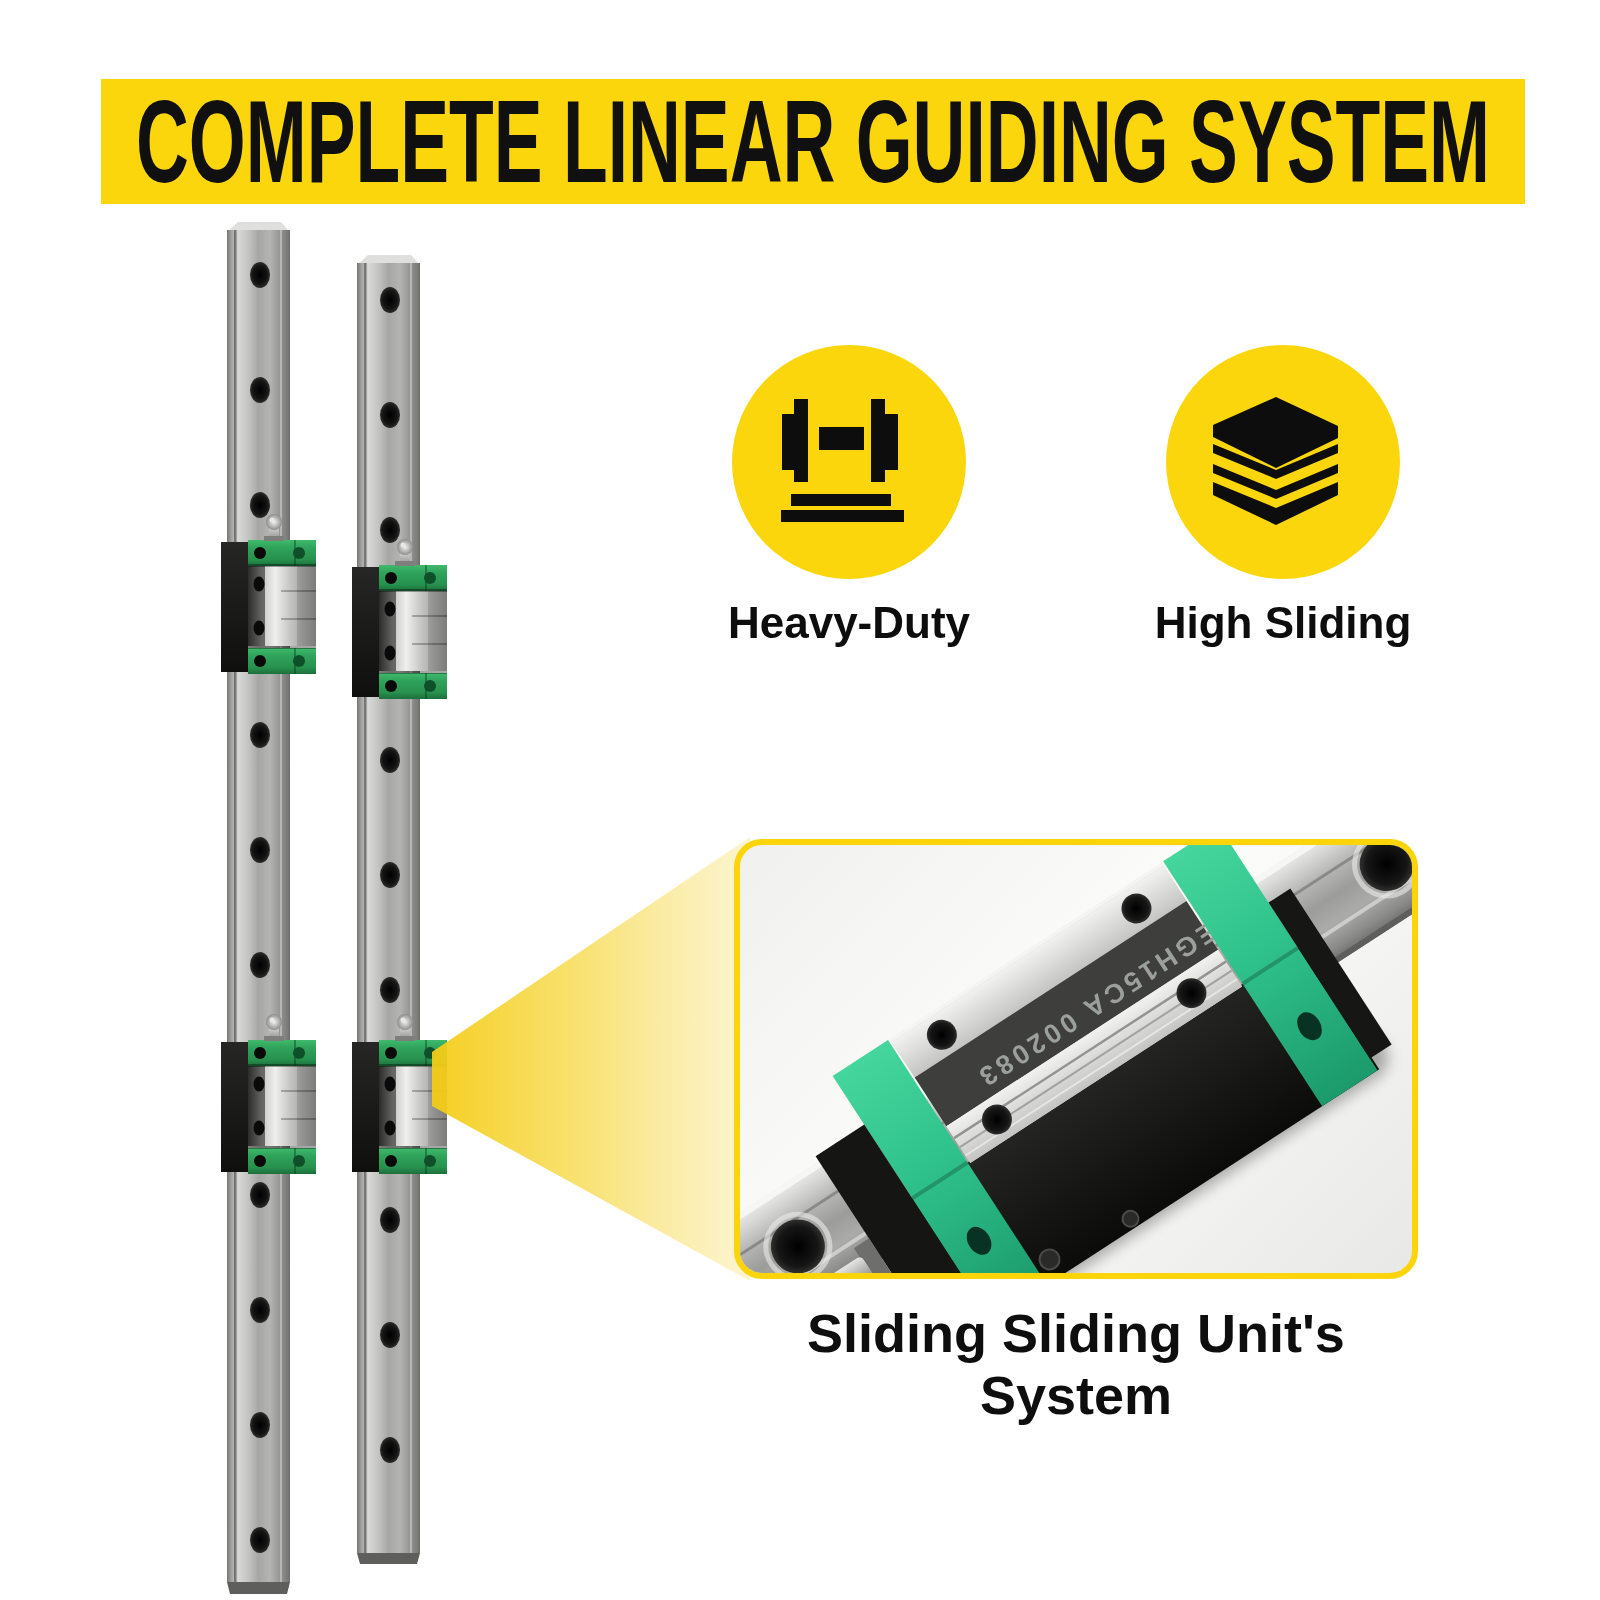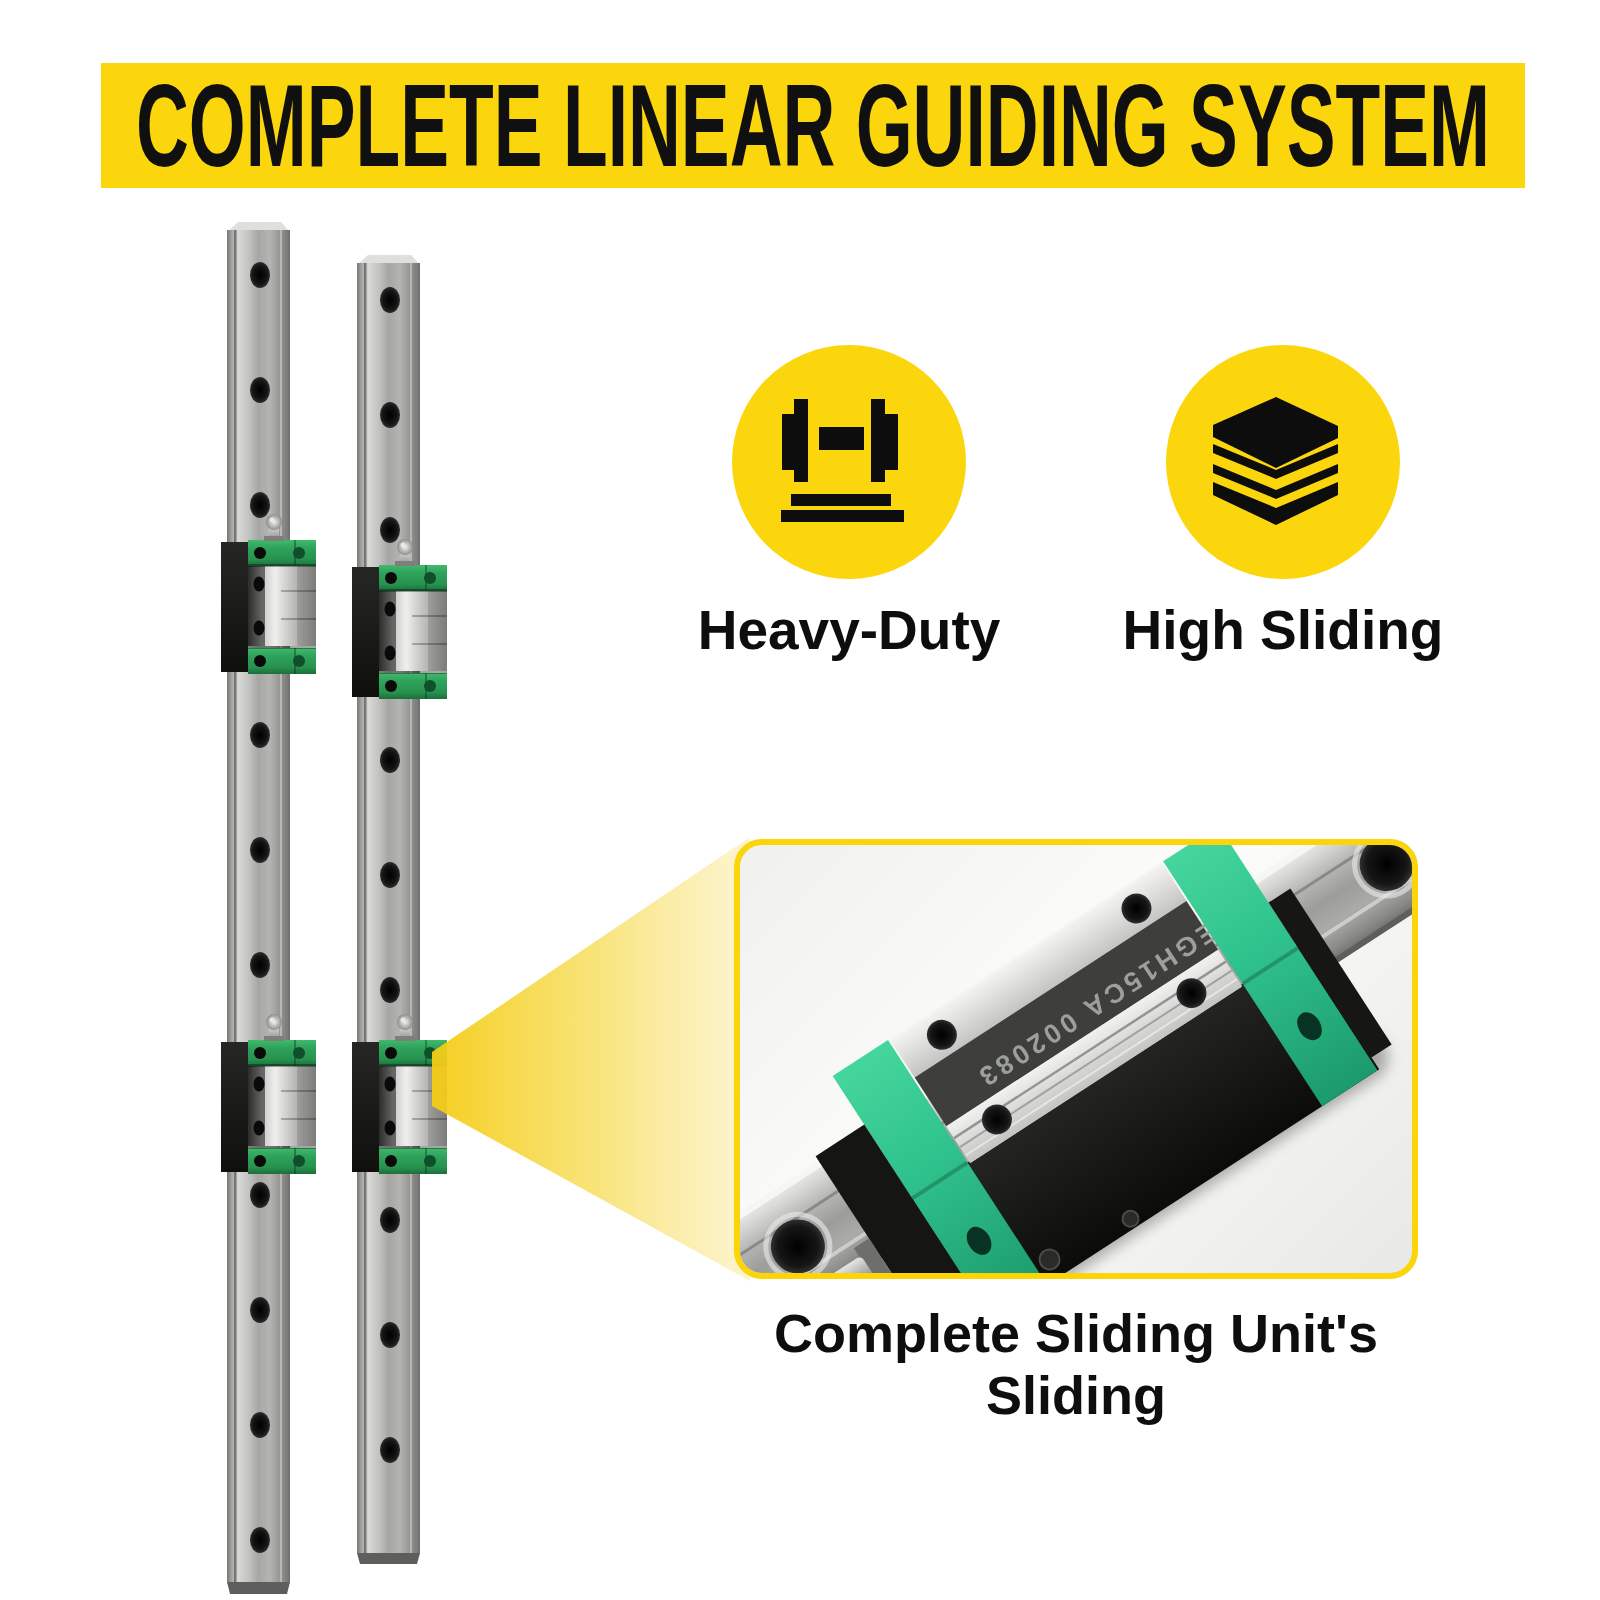--- a/index.html
+++ b/index.html
@@ -1,27 +1,27 @@
 <!DOCTYPE html>
 <html><head>
 <meta charset="utf-8">
 <style>
   html,body{margin:0;padding:0;}
   body{
     width:1600px;height:1600px;position:relative;background:#ffffff;
     font-family:"Liberation Sans",sans-serif;overflow:hidden;
   }
-  .banner{position:absolute;left:89px;top:63px;width:1236px;height:125px;padding-left:12px;}
+  .banner{position:absolute;left:89px;top:79px;width:1236px;height:125px;padding-left:12px;}
   .banner svg{display:block;}
   .rails-svg{position:absolute;left:150px;top:200px;width:350px;height:1400px;}
   .badge{position:absolute;width:234px;height:234px;border-radius:50%;
          background:#FBD60D;display:flex;align-items:center;justify-content:center;}
   .badge svg{width:190px;height:190px;}
   .feature-label{position:absolute;width:420px;text-align:center;
-                 font-size:55px;font-weight:bold;color:#0d0d0d;letter-spacing:0px;}
+                 font-size:44px;font-weight:bold;color:#0d0d0d;letter-spacing:0px;}
   .cone-svg{position:absolute;left:425px;top:835px;width:330px;height:455px;z-index:2;}
   .detail-box{position:absolute;left:734px;top:839px;width:684px;height:440px;
               box-sizing:border-box;border:6px solid #FBD409;border-radius:28px;
               background:linear-gradient(135deg,#f0f0ee 0%,#fcfcfa 45%,#e8e8e6 100%);
               overflow:hidden;z-index:3;}
   .detail-box svg{position:absolute;left:0;top:0;}
   .caption{position:absolute;left:704px;top:1302px;width:744px;text-align:center;
            font-size:54px;font-weight:bold;color:#0e0e0e;}
 </style>
 </head>
@@ -276,13 +276,13 @@
       <rect x="-306" y="34" width="18" height="46" fill="#6e6e6c"></rect>
       <rect x="-350" y="44" width="46" height="28" rx="5" fill="url(#nippleG2)"></rect>
       <circle cx="-352" cy="58" r="20" fill="url(#ballG2)"></circle>
       <circle cx="-356" cy="53" r="5" fill="#4e4e4c"></circle>
 
       <rect x="230" y="-30" width="26" height="186" fill="#161614"></rect>
     </g>
   </svg>
 </div>
 
-<div class="caption">Complete Sliding Unit's Sliding</div>
+<div class="caption">Sliding Sliding Unit's System</div>
 
 </body></html>

